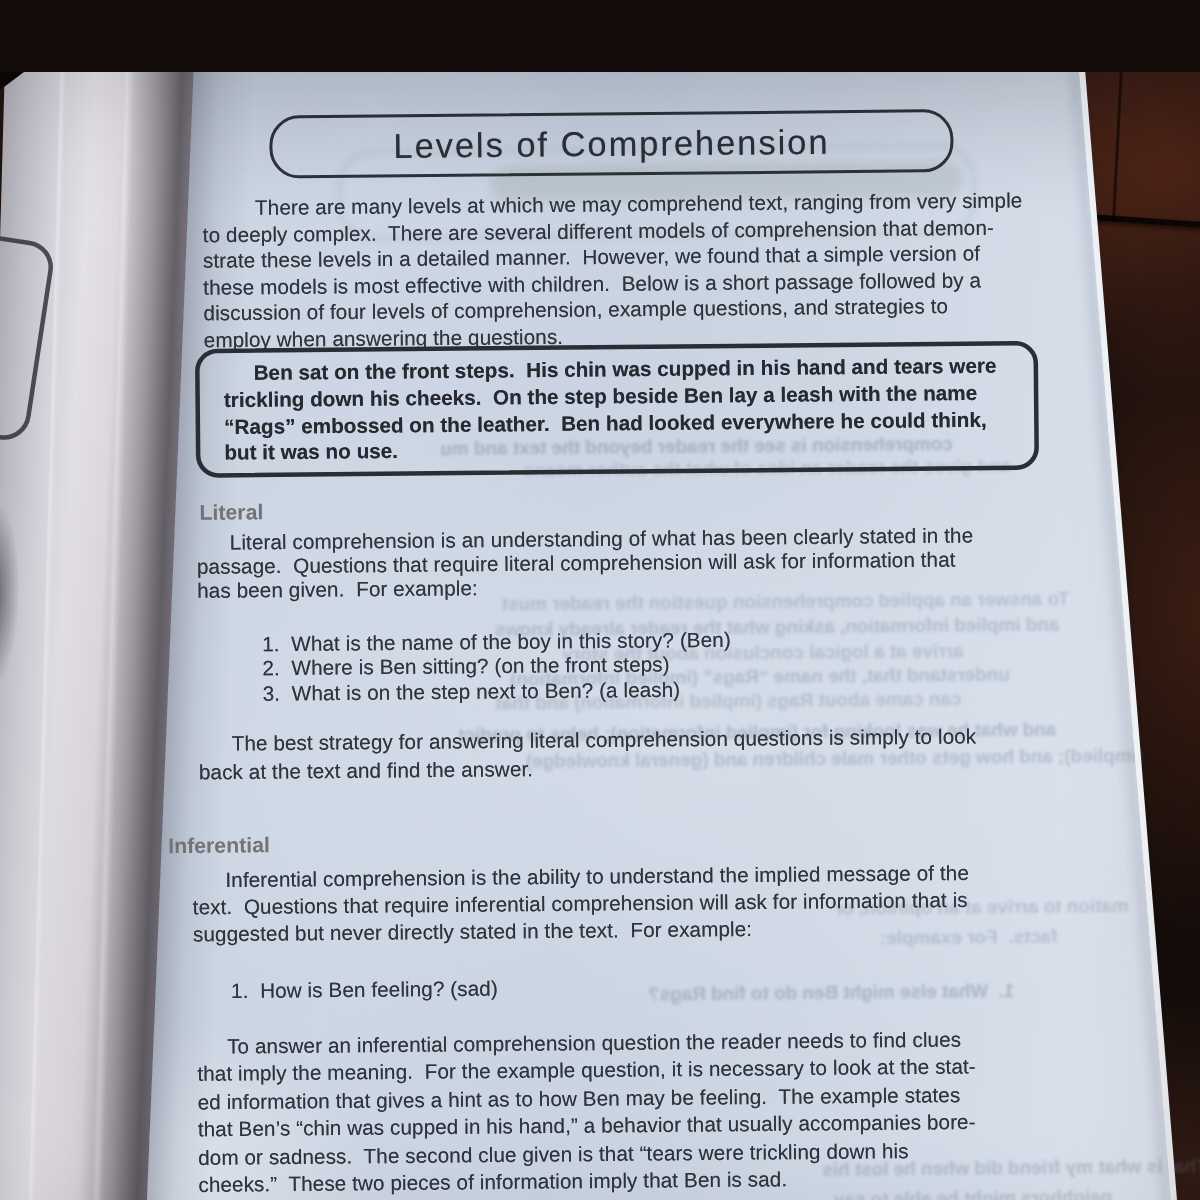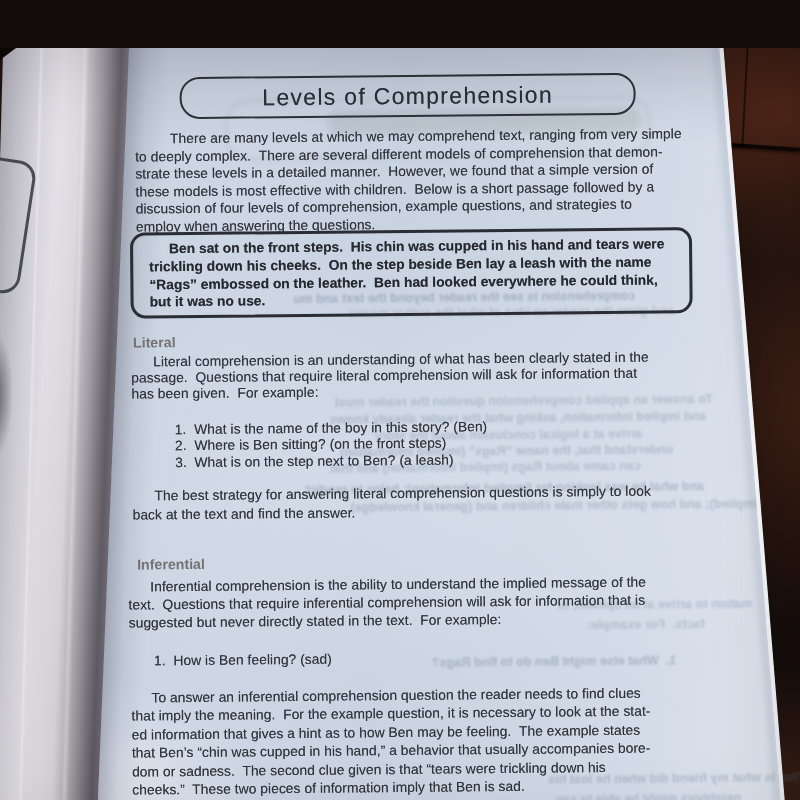--- a/index.html
+++ b/index.html
@@ -70,21 +70,21 @@
   .intro{left:138px;top:80px;text-indent:35px;}
   .passage-box{position:absolute;left:132px;top:182px;width:556px;height:80px;
     border:3px solid #2a2d33;border-radius:15px;}
   .passage-text{position:absolute;left:16px;top:5px;white-space:pre;font-weight:bold;
     line-height:17.8px;text-indent:20px;color:#26292f;text-shadow:0 0 .4px rgba(38,41,47,.6);}
   .head{position:absolute;font-weight:bold;font-size:14.2px;color:#737373;white-space:pre;}
   .literal-h{left:134px;top:284px;}
   .literal-body{left:132px;top:304px;line-height:15.9px;text-indent:22px;}
   .literal-list{left:175px;top:372px;line-height:16.4px;}
   .literal-note{left:132px;top:437px;line-height:18.5px;text-indent:22px;}
-  .inferential-h{left:136px;top:506px;}
+  .inferential-h{left:111px;top:506px;}
   .inferential-body{left:127px;top:528px;line-height:17.8px;text-indent:22px;}
   .inferential-list{left:152px;top:602px;}
   .closing{left:129px;top:639px;line-height:18.4px;text-indent:20px;}
   .footer{position:absolute;left:108px;top:774px;font-family:"Liberation Serif",serif;
     font-size:12.8px;color:#3a3f49;letter-spacing:.2px;white-space:pre;}
 
   
   .ghost{position:absolute;transform:scaleX(-1);filter:blur(1.1px);
     color:rgba(100,118,145,.45);font-weight:bold;font-size:12.6px;white-space:pre;}
   .ghost-bar{position:absolute;left:330px;top:62px;width:315px;height:24px;

